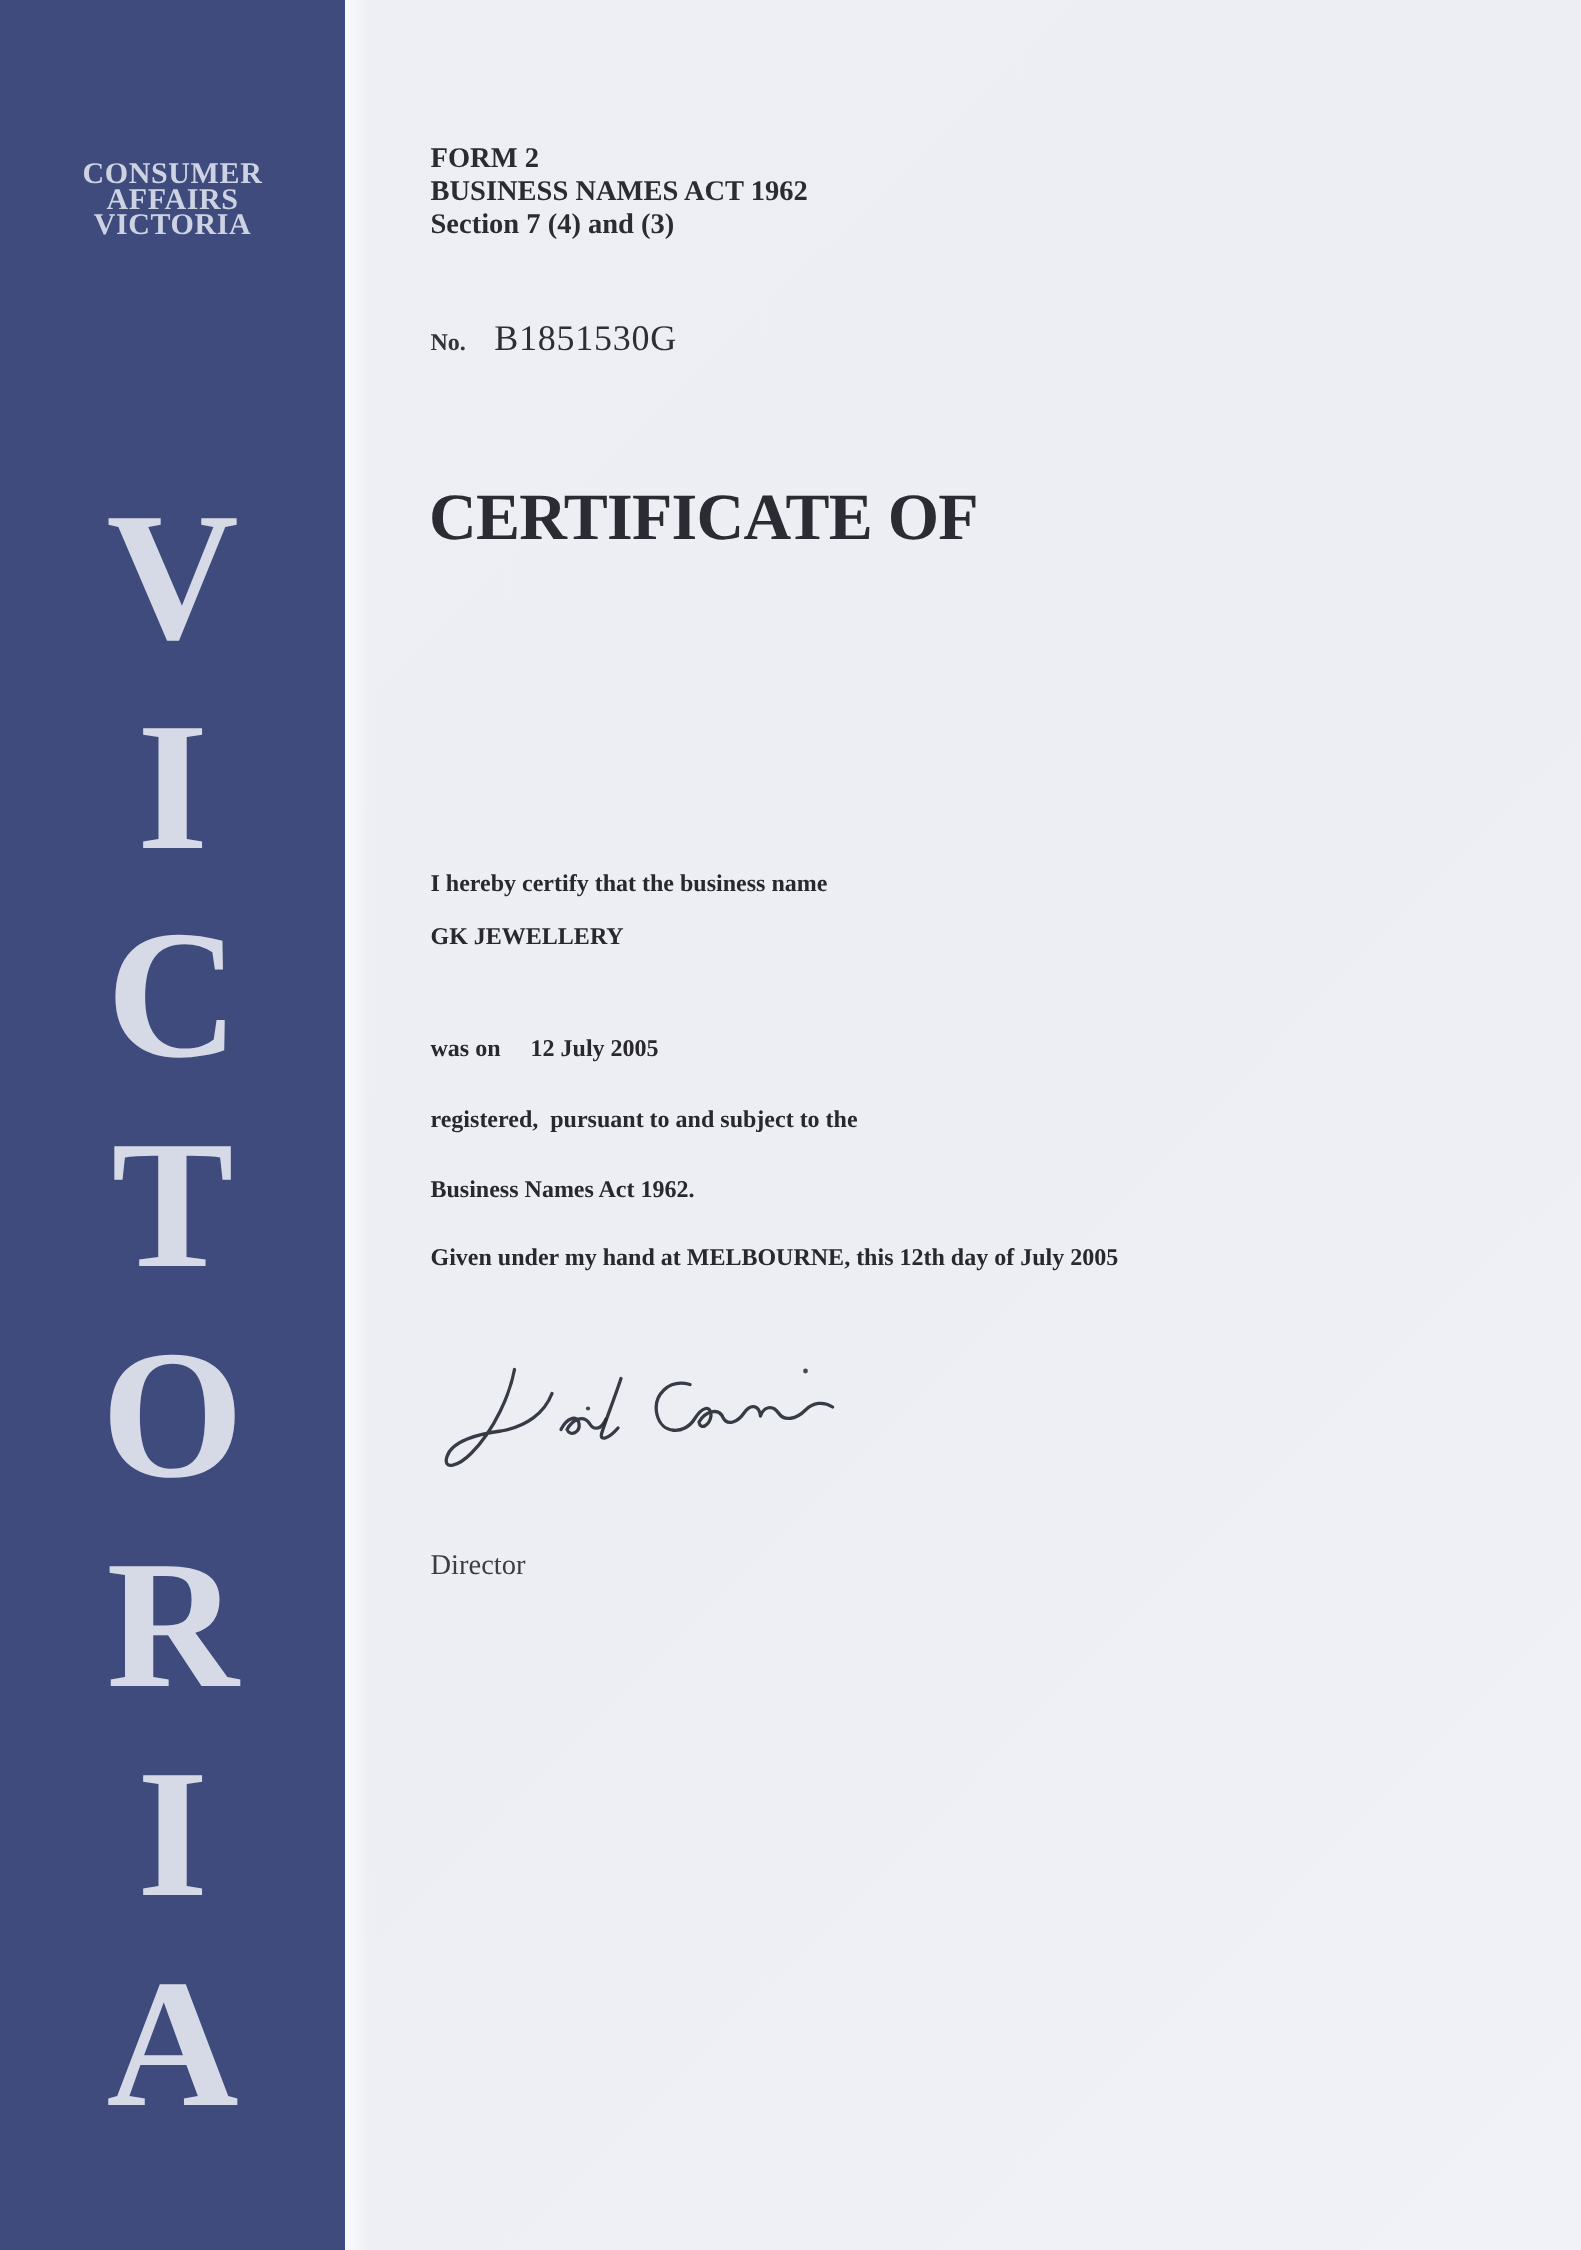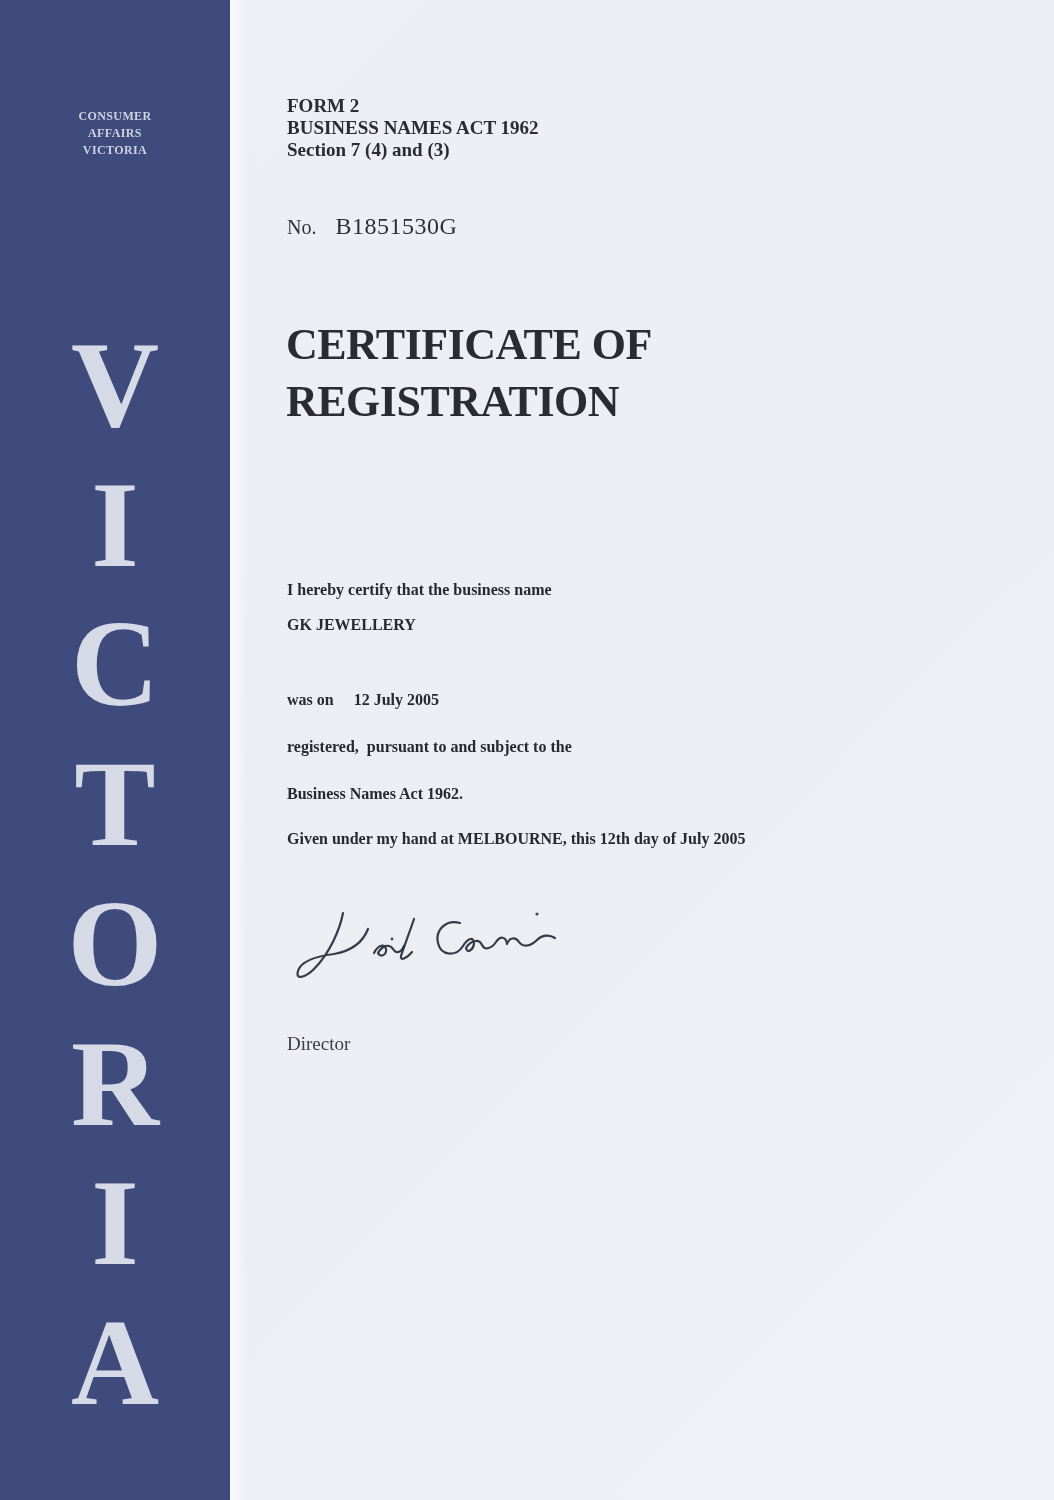--- a/index.html
+++ b/index.html
@@ -10,32 +10,32 @@
     font-family:"Liberation Serif", serif;color:#28282e;
   }
   
   .sidebar{position:absolute;left:0;top:0;width:230px;height:1500px;background:#3e4b7c;}
   .sidebar::after{
     content:"";position:absolute;right:-17px;top:0;width:17px;height:100%;
     background:linear-gradient(to right,rgba(250,251,253,0.95),rgba(250,251,253,0));
   }
   .agency{
     position:absolute;top:108px;left:0;width:100%;text-align:center;
-    color:#cdd3e2;font-weight:bold;font-size:12px;line-height:17px;letter-spacing:0.4px;
+    color:#cdd3e2;font-weight:bold;font-size:20px;line-height:17px;letter-spacing:0.4px;
   }
   .vletters{
     position:absolute;top:338px;left:0;width:100%;height:1072px;
     display:flex;flex-direction:column;justify-content:space-between;align-items:center;
     color:#d5dae6;font-size:122px;font-weight:bold;
   }
   .vletters span{line-height:94px;display:block;}
   
   .form-head{position:absolute;left:287px;top:95px;font-size:19px;font-weight:bold;line-height:22px;color:#2b2b33;}
   .no-line{position:absolute;left:287px;top:213px;}
-  .no-label{font-size:20px;color:#33333b;}
+  .no-label{font-size:16px;color:#33333b;font-weight:bold;}
   .no-value{font-size:24px;margin-left:19px;letter-spacing:0.5px;color:#2e2e36;margin-top:48px;}
   .title{position:absolute;left:286px;top:316px;font-size:44px;font-weight:bold;line-height:57px;letter-spacing:-0.5px;color:#2b2b33;}
   .bodyline{position:absolute;left:287px;font-size:16px;font-weight:bold;line-height:24px;color:#28282e;margin:0;}
   .l-certify{top:578px;}
   .l-bname{top:613px;}
   .l-wason{top:688px;}
   .l-wason .date{margin-left:20px;}
   .l-registered{top:735px;white-space:pre-wrap;}
   .l-act{top:782px;}
   .l-given{top:827px;text-align:right;}
@@ -74,21 +74,20 @@
       <div>BUSINESS NAMES ACT 1962</div>
       <div>Section 7 (4) and (3)</div>
     </div>
 
     <div class="no-line">
       <span class="no-label">No.</span><span class="no-value">B1851530G</span>
     </div>
 
     <h1 class="title" style="margin:0;">
       <div>CERTIFICATE OF</div>
-      <div>REGISTRATION</div>
     </h1>
 
     <p class="bodyline l-certify">I hereby certify that the business name</p>
     <p class="bodyline l-bname">GK JEWELLERY</p>
 
     <p class="bodyline l-wason">
       <span>was on</span><span class="date">12 July 2005</span>
     </p>
 
     <p class="bodyline l-registered">registered,  pursuant to and subject to the</p>

